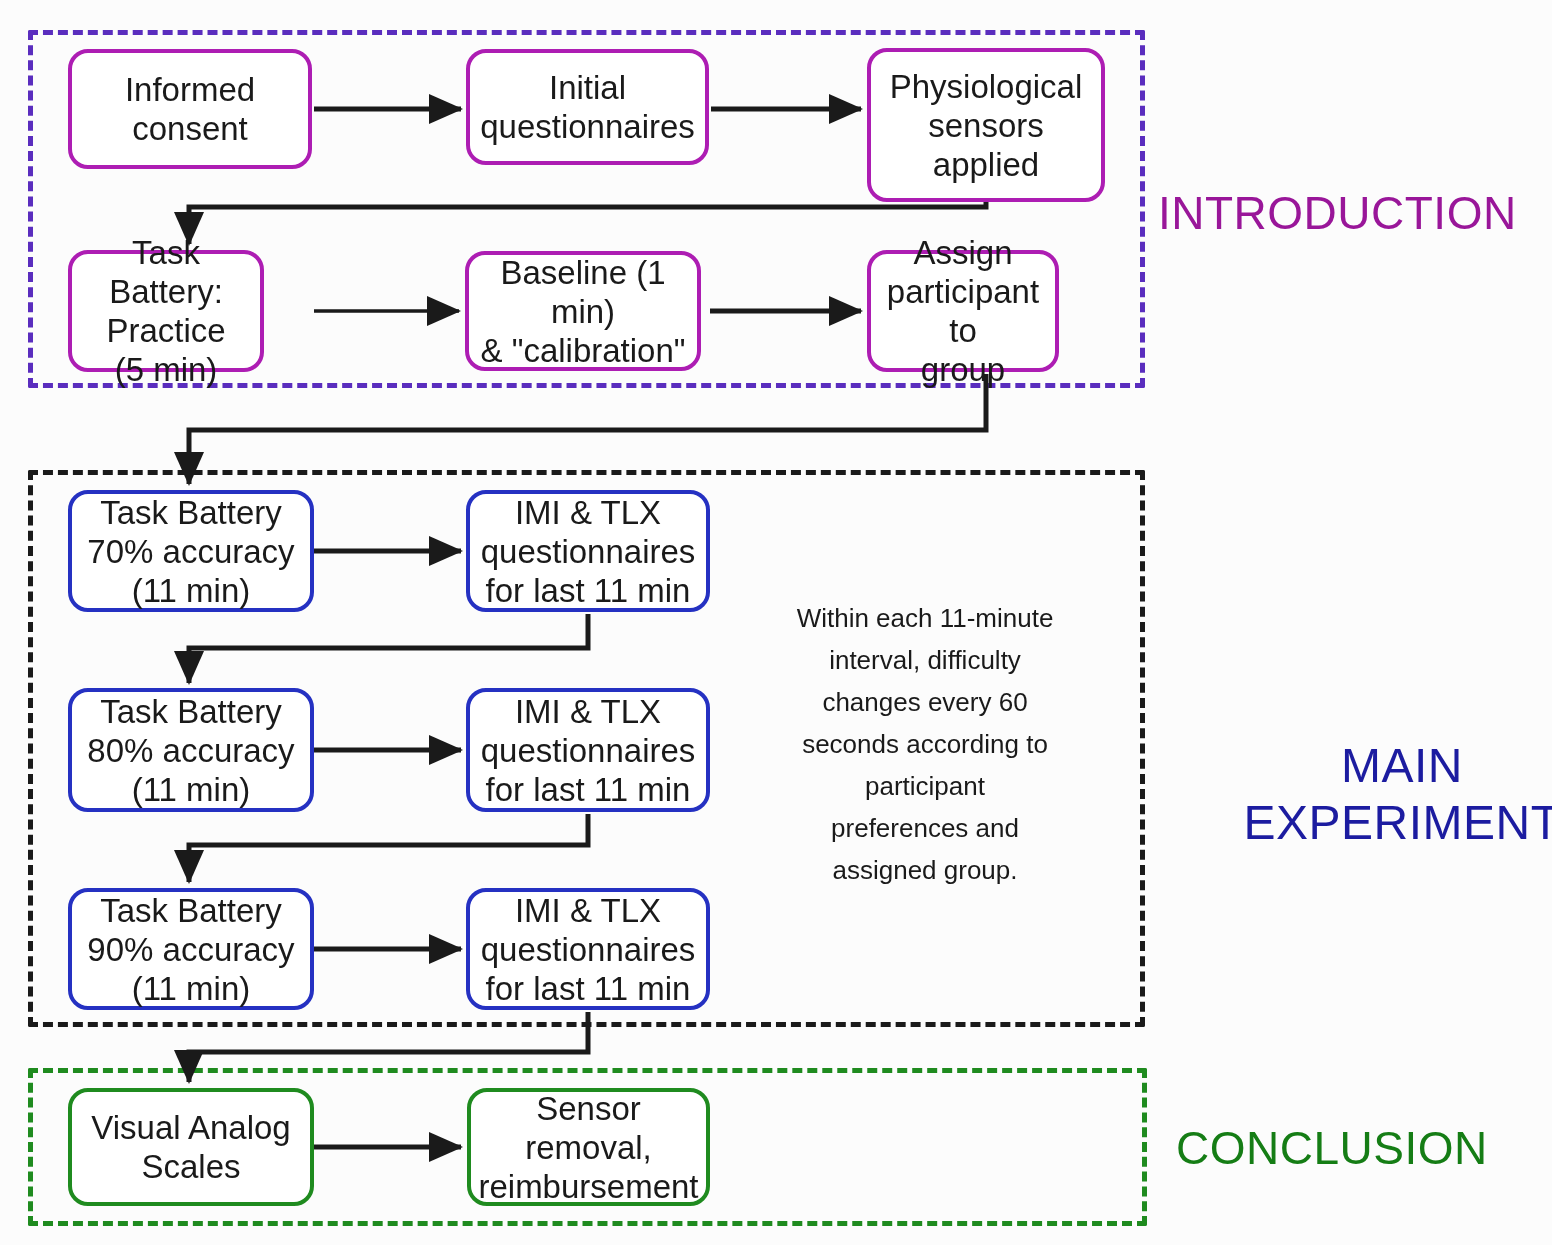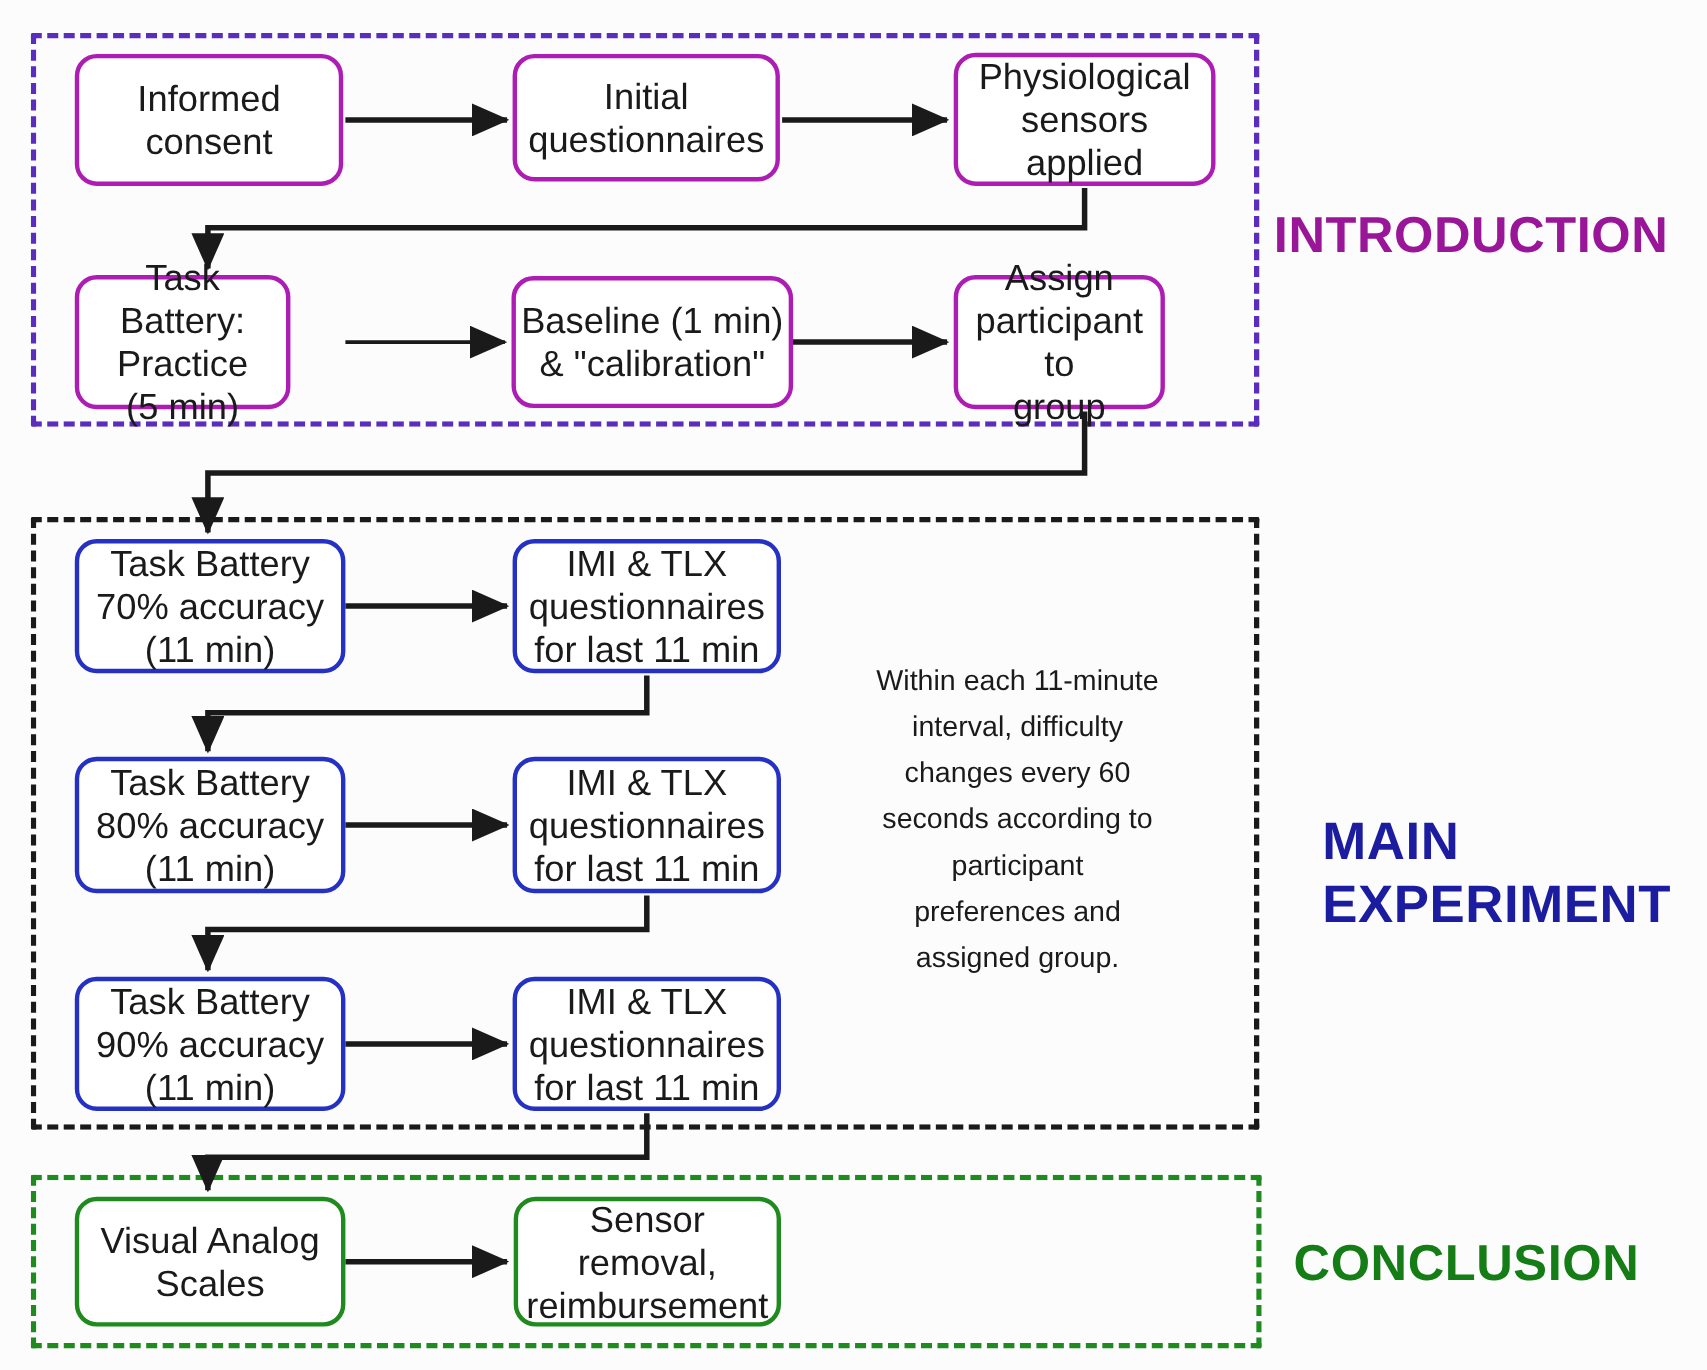--- a/index.html
+++ b/index.html
@@ -24,22 +24,22 @@
     position:absolute;box-sizing:border-box;background:var(--c-box-bg);
     border:4px solid;border-radius:20px;
     display:flex;align-items:center;justify-content:center;
     text-align:center;white-space:pre-line;
     font-size:33px;line-height:39px;color:var(--c-text);
   }
   .node.intro{border-color:var(--c-intro-box);}
   .node.main{border-color:var(--c-main-box);}
   .node.concl{border-color:var(--c-concl-box);}
   .sec-label{
-    position:absolute;font-weight:bold;font-size:46px;line-height:57px;
-    white-space:pre-line;text-align:left;letter-spacing:0.5px;
+    position:absolute;font-weight:normal;font-size:46px;line-height:57px;
+    white-space:pre-line;text-align:center;letter-spacing:0.5px;
   }
   .sec-label.intro{color:var(--c-intro-label);}
   .sec-label.main{color:var(--c-main-label);}
   .sec-label.concl{color:var(--c-concl-label);}
   .note{
     position:absolute;font-size:26px;line-height:42px;text-align:center;
     white-space:pre-line;color:var(--c-text);
   }
   svg.wires{position:absolute;left:0;top:0;pointer-events:none;}
   svg.wires path.arrow{stroke:var(--c-arrow);stroke-width:5;fill:none;}
@@ -73,26 +73,26 @@
     <path class="arrow" d="M588,814 V845 H189 V882" marker-end="url(#ah)"></path>
     <path class="arrow" d="M314,949 H461" marker-end="url(#ah)"></path>
     <path class="arrow" d="M588,1012 V1052 H189 V1082" marker-end="url(#ah)"></path>
     <path class="arrow" d="M314,1147 H461" marker-end="url(#ah)"></path>
   </svg>
 
   <div class="node intro" style="left:68px;top:49px;width:244px;height:120px;">Informed
 consent</div>
   <div class="node intro" style="left:466px;top:49px;width:243px;height:116px;">Initial
 questionnaires</div>
-  <div class="node intro" style="left:867px;top:48px;width:238px;height:121px;">Physiological
+  <div class="node intro" style="left:867px;top:48px;width:238px;height:154px;">Physiological
 sensors applied</div>
   <div class="node intro" style="left:68px;top:250px;width:196px;height:122px;">Task Battery:
 Practice
 (5 min)</div>
-  <div class="node intro" style="left:465px;top:251px;width:256px;height:120px;">Baseline (1 min)
+  <div class="node intro" style="left:465px;top:251px;width:236px;height:120px;">Baseline (1 min)
 &amp; "calibration"</div>
   <div class="node intro" style="left:867px;top:250px;width:192px;height:122px;">Assign
 participant to
 group</div>
 
   <div class="node main" style="left:68px;top:490px;width:246px;height:122px;">Task Battery
 70% accuracy
 (11 min)</div>
   <div class="node main" style="left:466px;top:490px;width:244px;height:122px;">IMI &amp; TLX
 questionnaires

